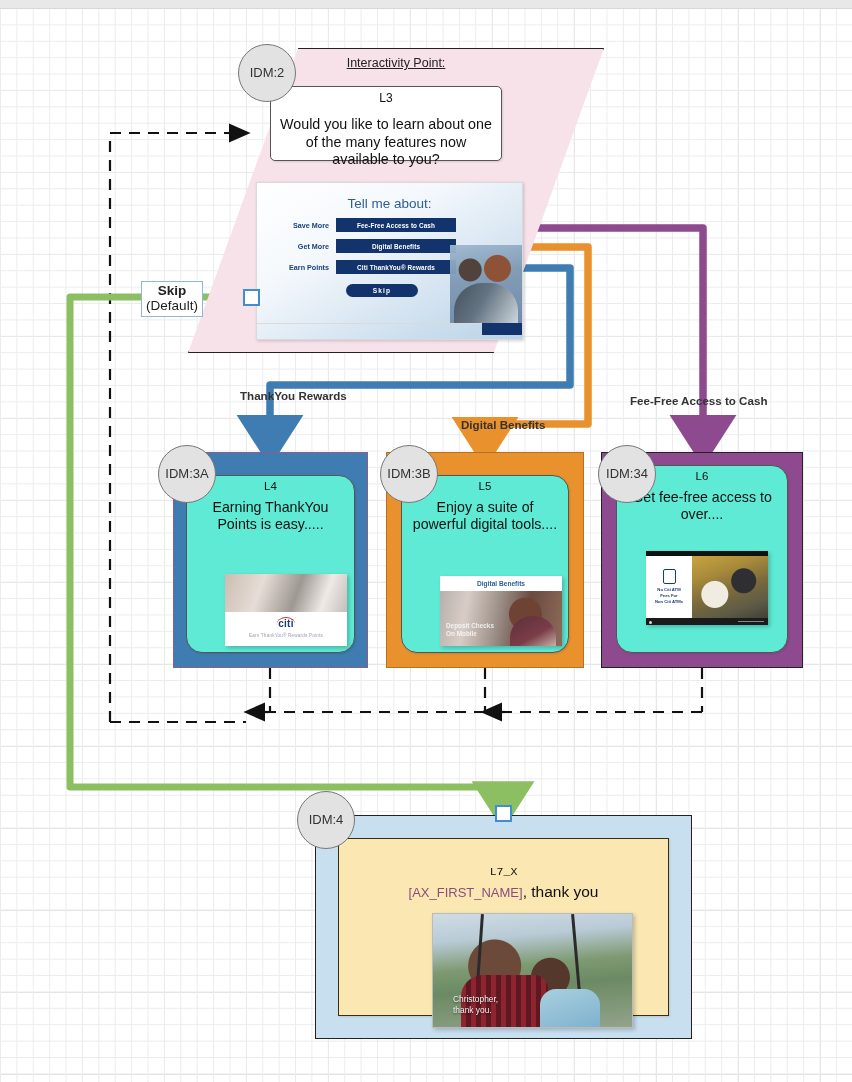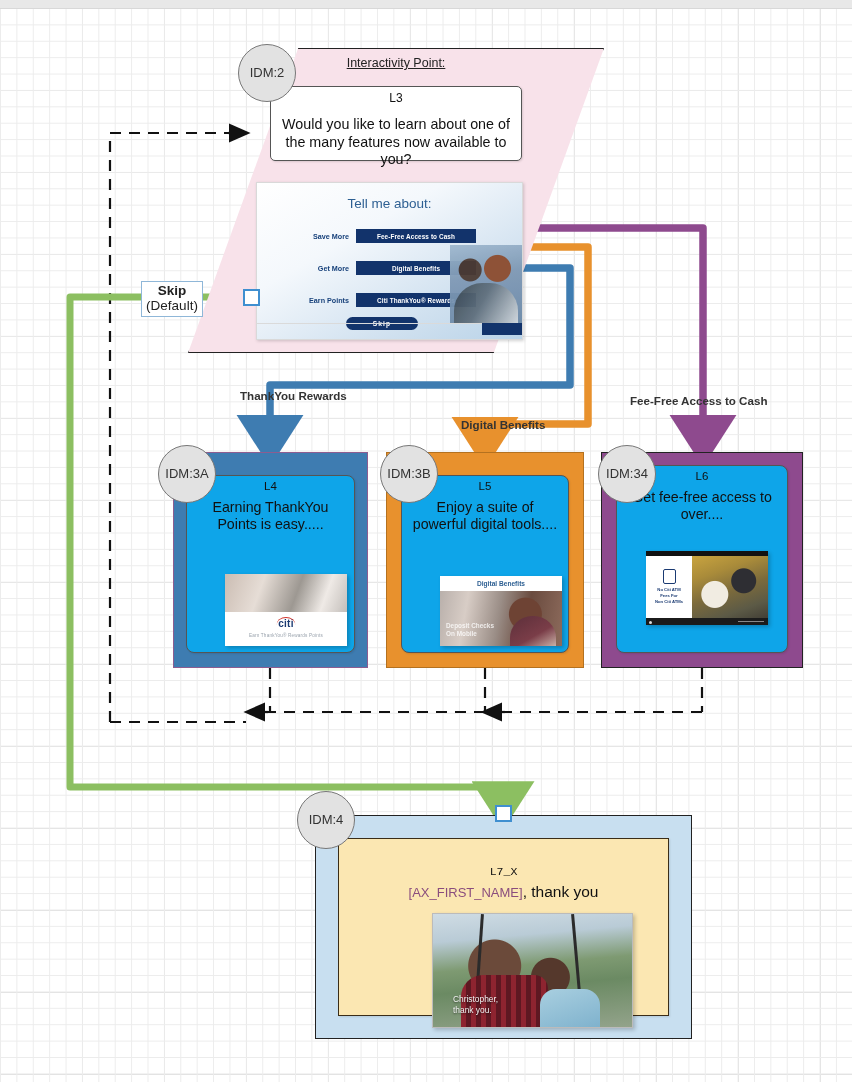--- a/index.html
+++ b/index.html
@@ -78,21 +78,21 @@
     left: 0; right: 0; top: 8px;
     text-align: center;
     font-size: 12.5px;
     color: #222;
     text-decoration: underline;
     z-index: 6;
   }
   #l3-box {
     position: absolute;
     left: 82px; top: 38px;
-    width: 252px; height: 75px;
+    width: 232px; height: 75px;
     background: #fff;
     border: 1.6px solid #555;
     border-radius: 5px;
     box-sizing: border-box;
     z-index: 6;
     box-shadow: 1px 1px 2px rgba(0,0,0,.12);
   }
   #l3-box .lbl {
     text-align: center;
     font-size: 12px;
@@ -121,22 +121,22 @@
   }
   #slide .sl-title {
     text-align: center;
     color: #2d5f92;
     font-size: 13.5px;
     margin-top: 13px;
   }
   #slide .row {
     display: flex;
     align-items: center;
-    margin-top: 18px;
-    padding-left: 28px;
+    margin-top: 7px;
+    padding-left: 8px;
   }
   #slide .row .rl {
     width: 64px;
     text-align: right;
     font-size: 7.2px;
     font-weight: bold;
     color: #16407a;
     padding-right: 7px;
   }
   #slide .row .btn {
@@ -220,23 +220,23 @@
   }
 
   
   .node {
     position: absolute;
     box-sizing: border-box;
     z-index: 20;
   }
   .node .inner {
     position: absolute;
-    background: #0ea5e9;
+    background: #5eead4;
     border: 1.6px solid #555;
-    border-radius: 8px;
+    border-radius: 16px;
     box-sizing: border-box;
     box-shadow: 1px 1px 2px rgba(0,0,0,.1);
   }
   .node .slbl {
     position: absolute;
     left: 0; right: 0; top: 4px;
     text-align: center;
     font-size: 11.5px;
     color: #111;
   }

